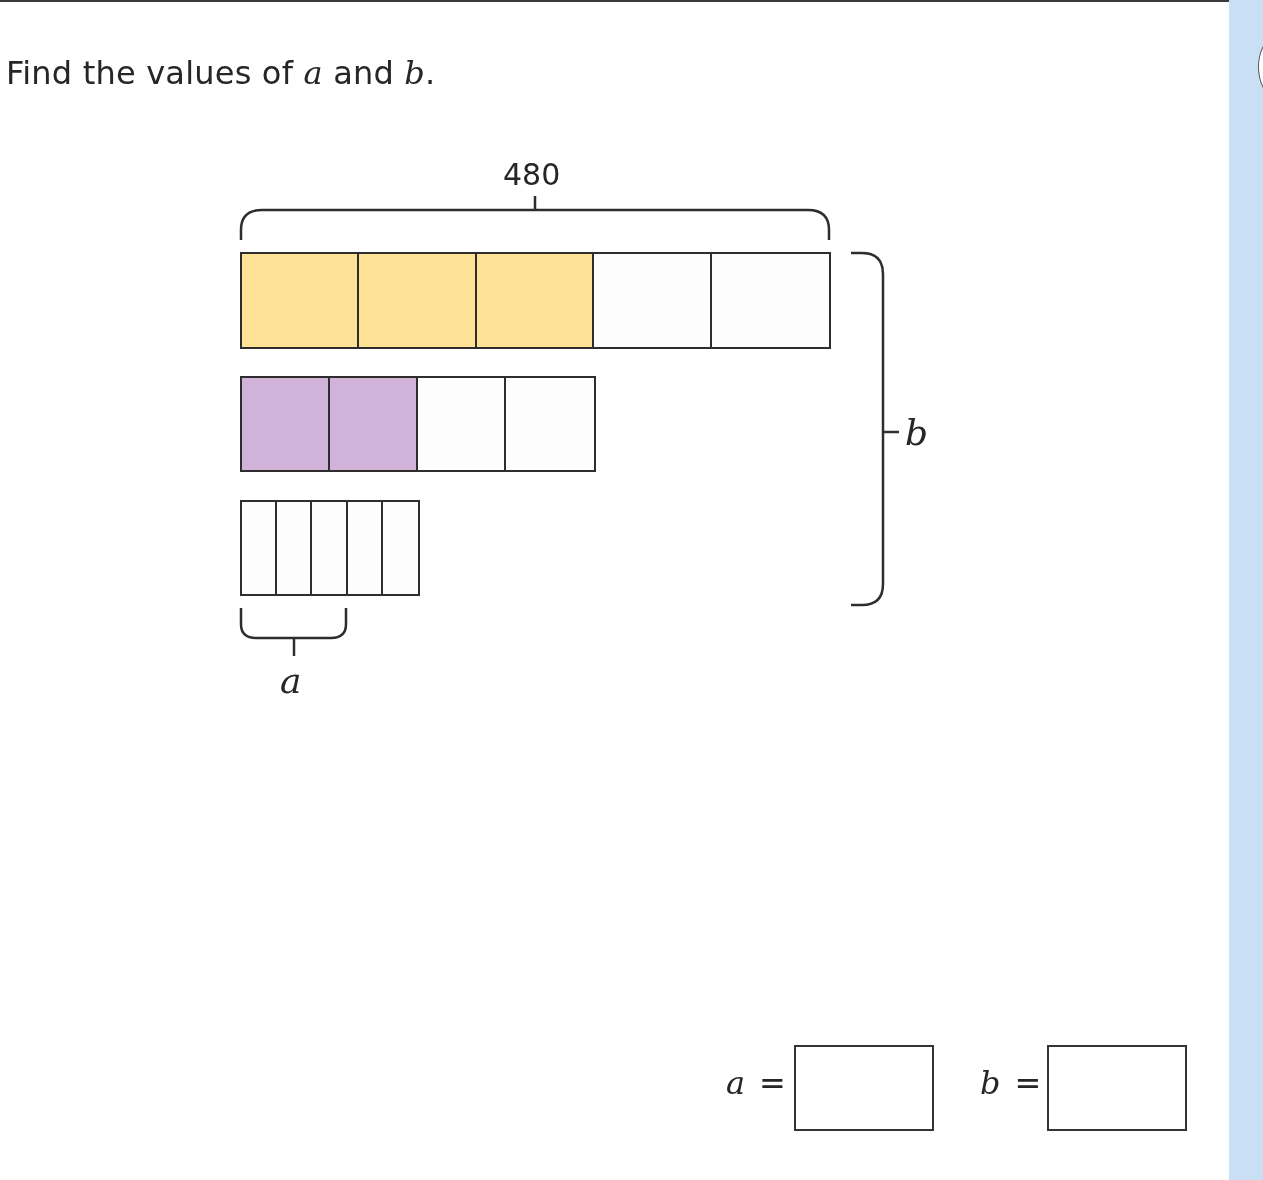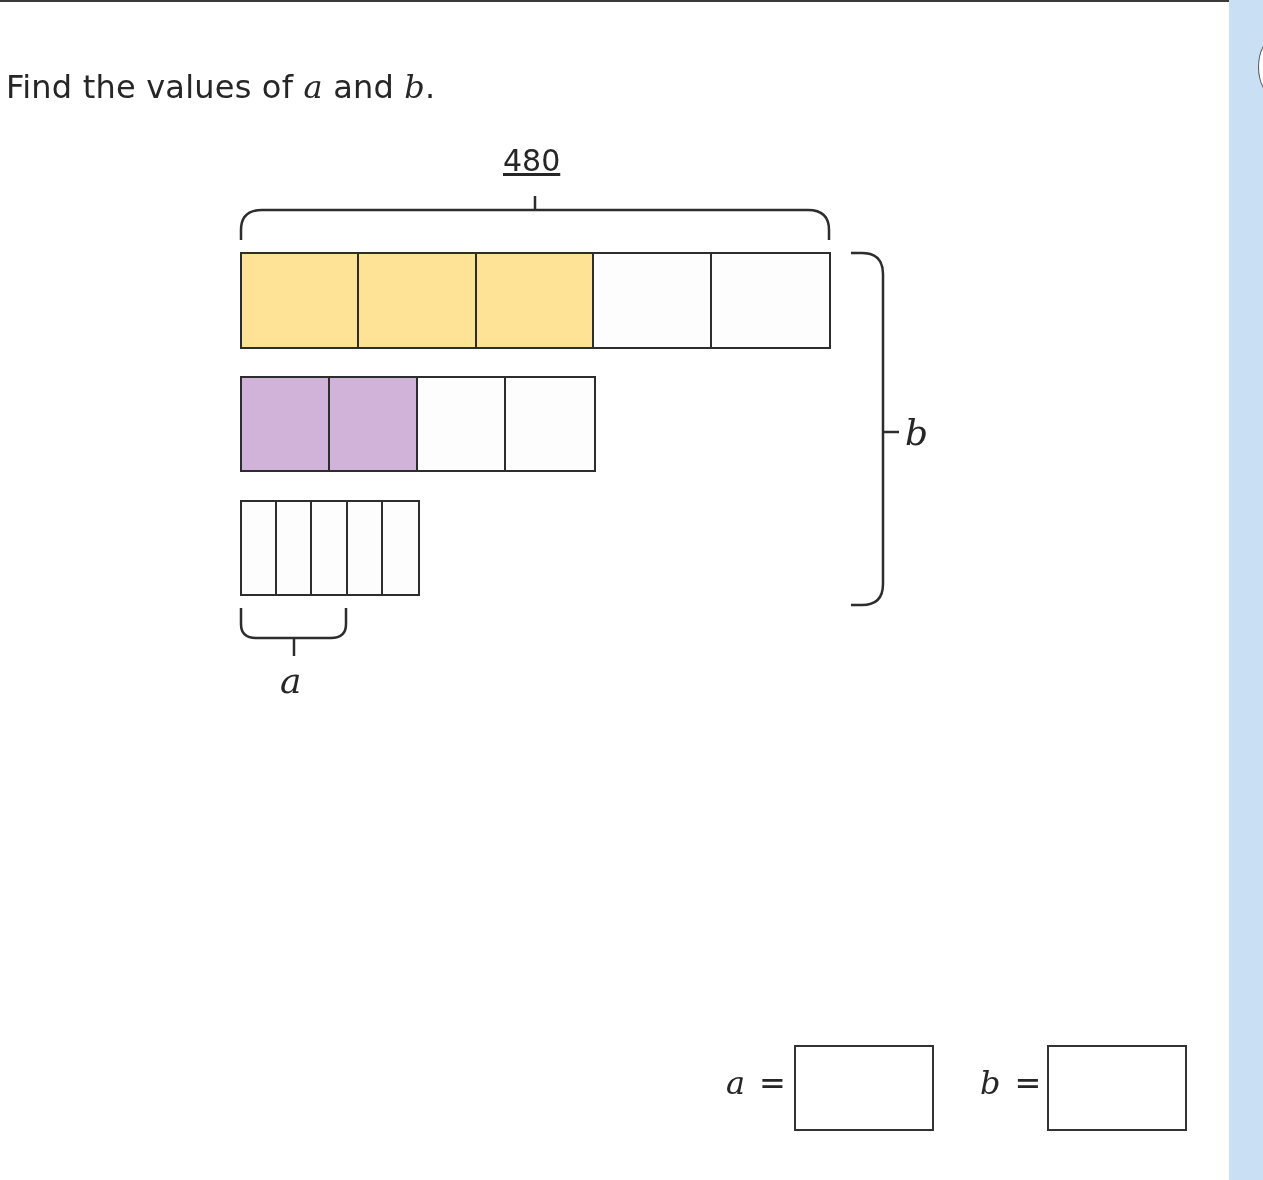--- a/index.html
+++ b/index.html
@@ -4,26 +4,26 @@
 <style>
   html, body { margin: 0; padding: 0; }
   body {
     width: 1263px; height: 1180px; position: relative; overflow: hidden;
     background: #ffffff; font-family: "DejaVu Sans", sans-serif; color: #262626;
   }
   .topline { position: absolute; left: 0; top: 0; width: 1229px; height: 2px; background: #3a3a3a; }
   .sidepanel { position: absolute; left: 1229px; top: 0; width: 34px; height: 1180px; background: #c8dff4; }
   .side-avatar { position: absolute; left: 1258px; top: 38px; width: 30px; height: 56px; border-radius: 50%;
     background: #ffffff; border: 1px solid #555; overflow: hidden; }
-  .question { position: absolute; left: 6px; top: 68px; font-size: 32px; letter-spacing: 0.2px; }
+  .question { position: absolute; left: 6px; top: 54px; font-size: 32px; letter-spacing: 0.2px; }
   .var { font-family: "DejaVu Serif", serif; font-style: italic; }
   .bar { position: absolute; display: flex; border: 2.5px solid #2d2d2d; box-sizing: border-box; }
   .cell { border-right: 2.5px solid #2d2d2d; box-sizing: border-box; height: 100%; }
   .cell:last-child { border-right: none; }
-  .label-480 { position: absolute; left: 503px; top: 143px; font-size: 30px; text-decoration: underline; }
+  .label-480 { position: absolute; left: 503px; top: 157px; font-size: 30px; }
   .label-a { position: absolute; left: 280px; top: 660px; font-size: 36px; }
   .label-b { position: absolute; left: 905px; top: 412px; font-size: 36px; }
   .ans-label { position: absolute; font-size: 32px; top: 1064px; }
   .ans-eq { font-family: "DejaVu Sans", sans-serif; font-style: normal; margin-left: 14px; }
   .ans-box { position: absolute; top: 1045px; width: 140px; height: 86px; border: 2.5px solid #333; box-sizing: border-box; background: #fff; }
 </style>
 </head>
 <body>
 
 <div class="topline"></div>

